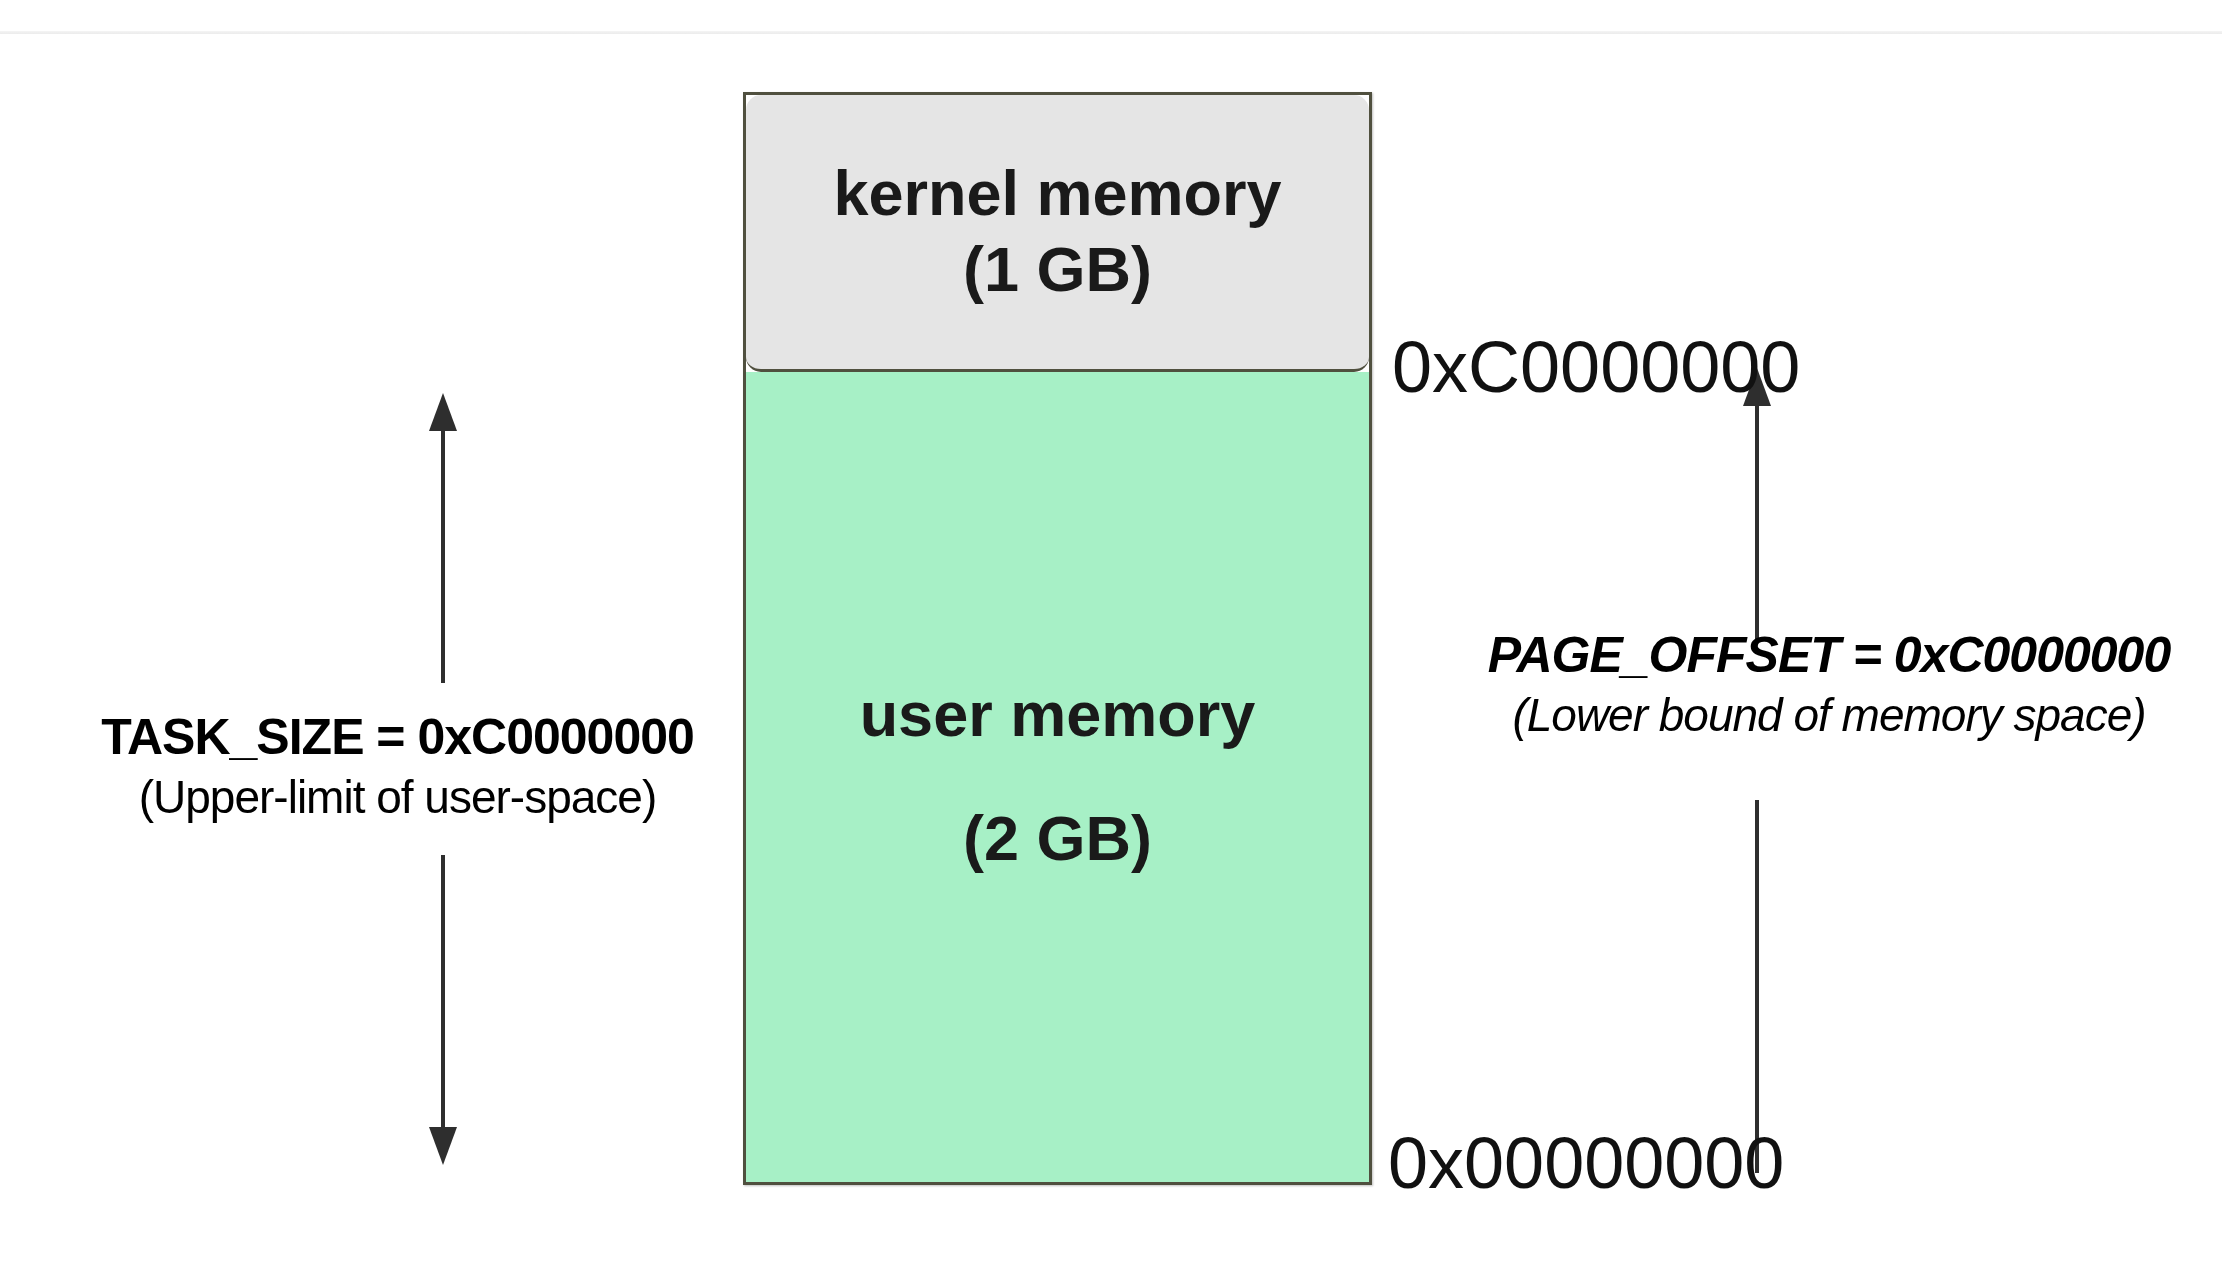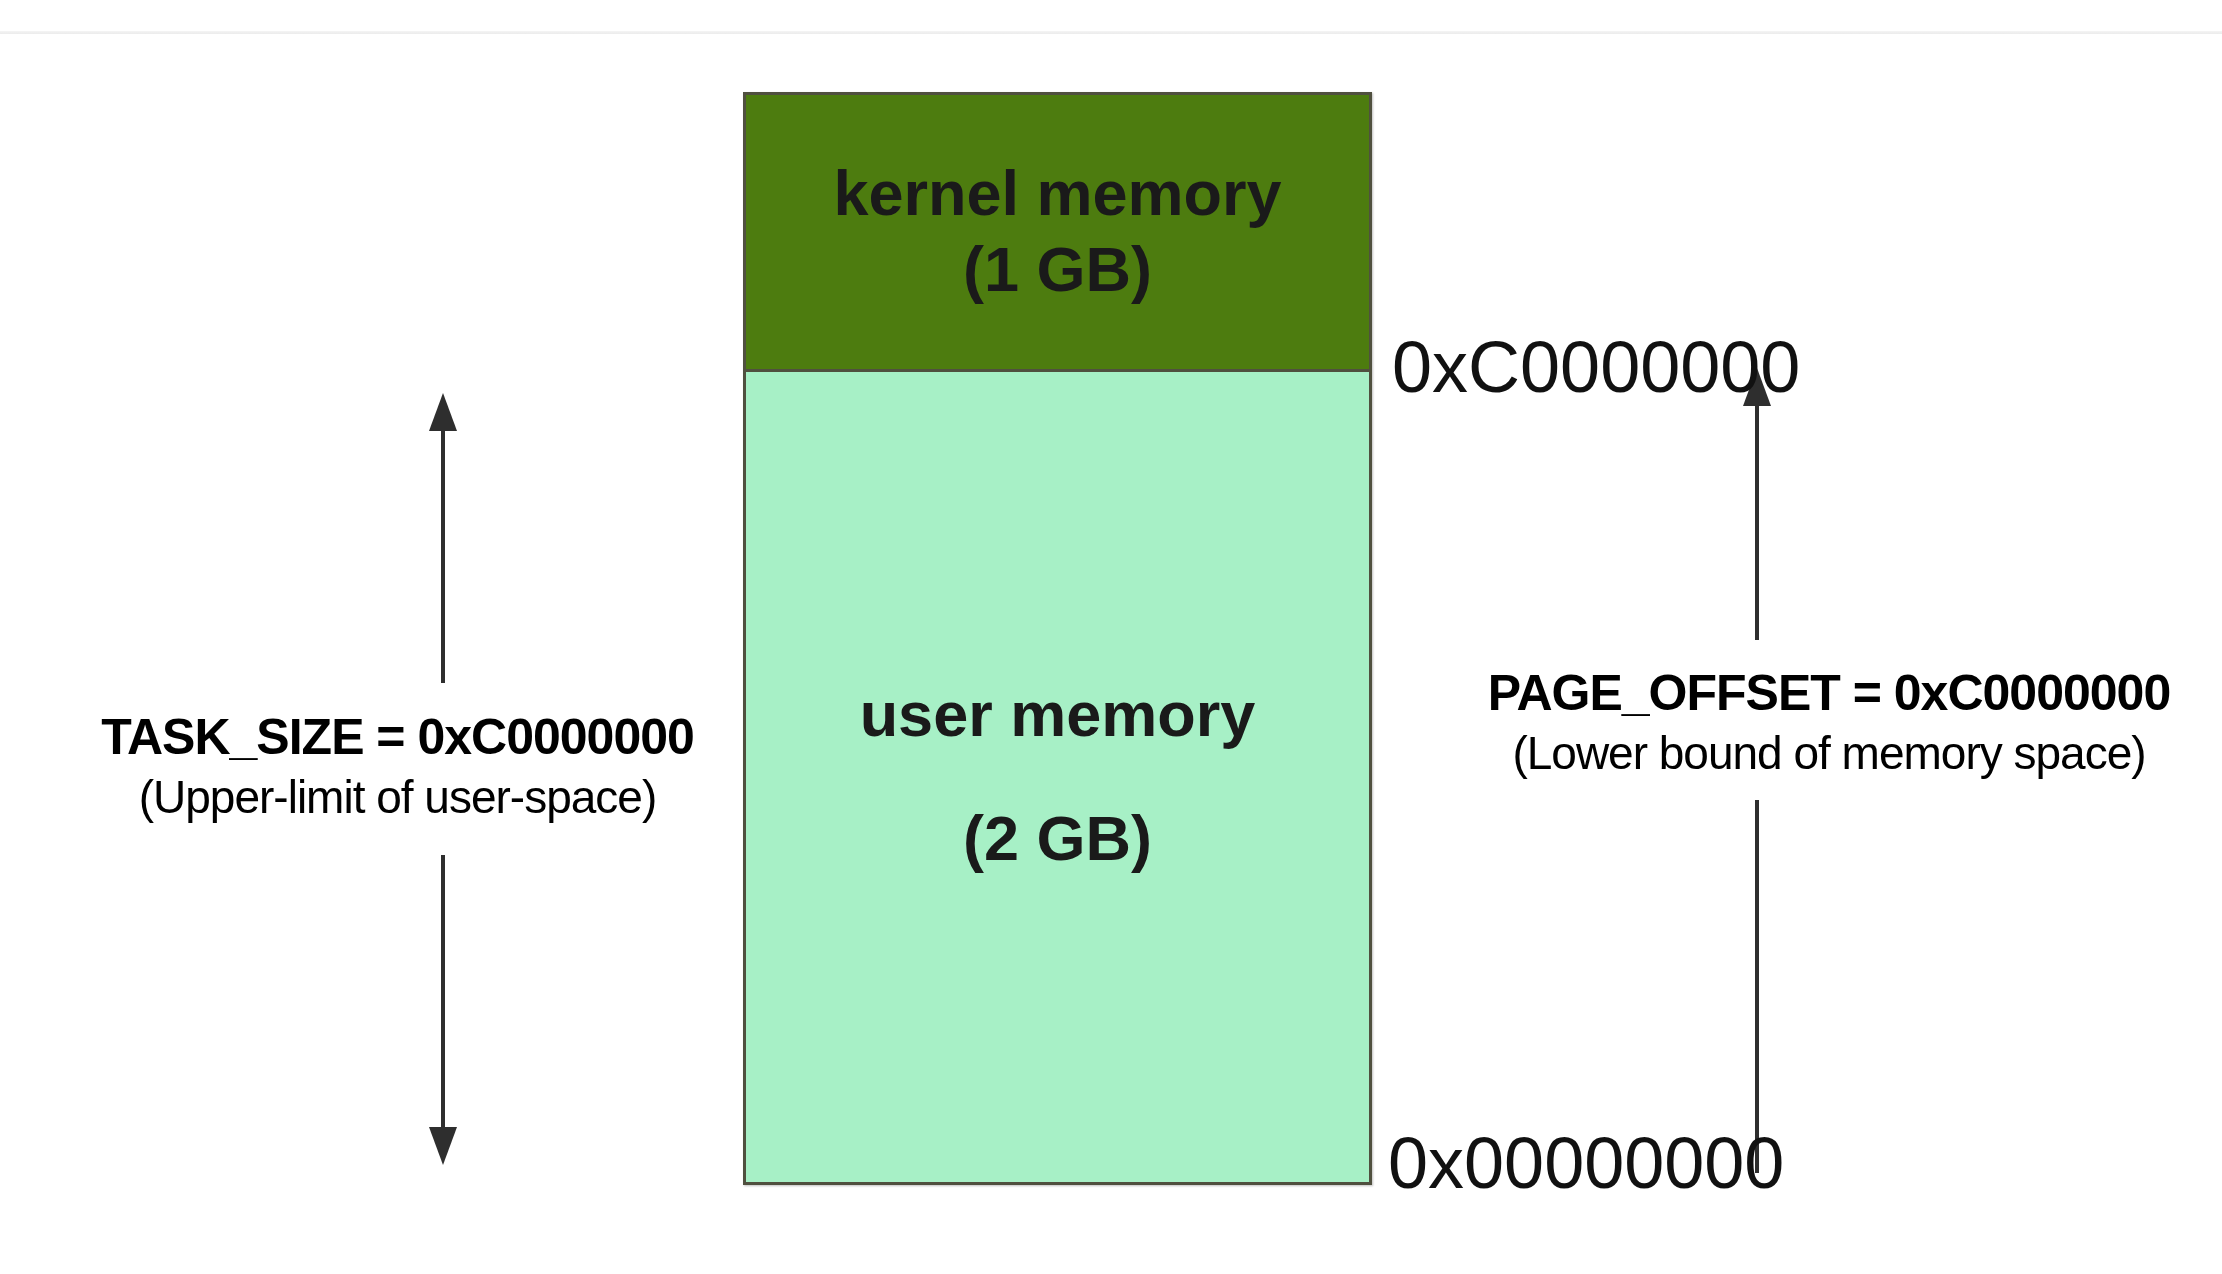--- a/index.html
+++ b/index.html
@@ -49,21 +49,21 @@
     font-weight: bold;
     font-size: 63px;
     line-height: 1.2;
     color: #1a1a1a;
     letter-spacing: 0px;
   }
 
   
   .annotation { position: absolute; text-align: center; color: #000; }
   .annotation-left  { left: 50px;  top: 710px; width: 695px; }
-  .annotation-right { left: 1436px; top: 666px; width: 786px; }
+  .annotation-right { left: 1436px; top: 628px; width: 786px; font-style: italic; }
   .annotation .title {
     font-weight: bold;
     font-size: 50px;
     line-height: 1.1;
     letter-spacing: -1px;
     white-space: nowrap;
   }
   .annotation .subtitle {
     font-size: 46px;
     line-height: 1.15;
@@ -88,21 +88,21 @@
   .arrow-right { left: 1732px; top: 368px; }
 </style>
 </head>
 <body>
 
 <div class="canvas">
 
   <div class="top-divider"></div>
 
   <div class="memory-box">
-    <div class="region region-kernel" style="background: #4d7c0f;">
+    <div class="region region-kernel" style="background: #e5e5e5; border-radius: 15px;">
       <div class="region-title">kernel memory</div>
       <div class="region-size">(1 GB)</div>
     </div>
     <div class="region region-user" style="background: rgb(167, 240, 198); gap: 48px;">
       <div class="region-title">user memory</div>
       <div class="region-size">(2 GB)</div>
     </div>
   </div>
 
   <svg class="arrow-svg arrow-left" width="50" height="772" viewBox="0 0 50 772">

